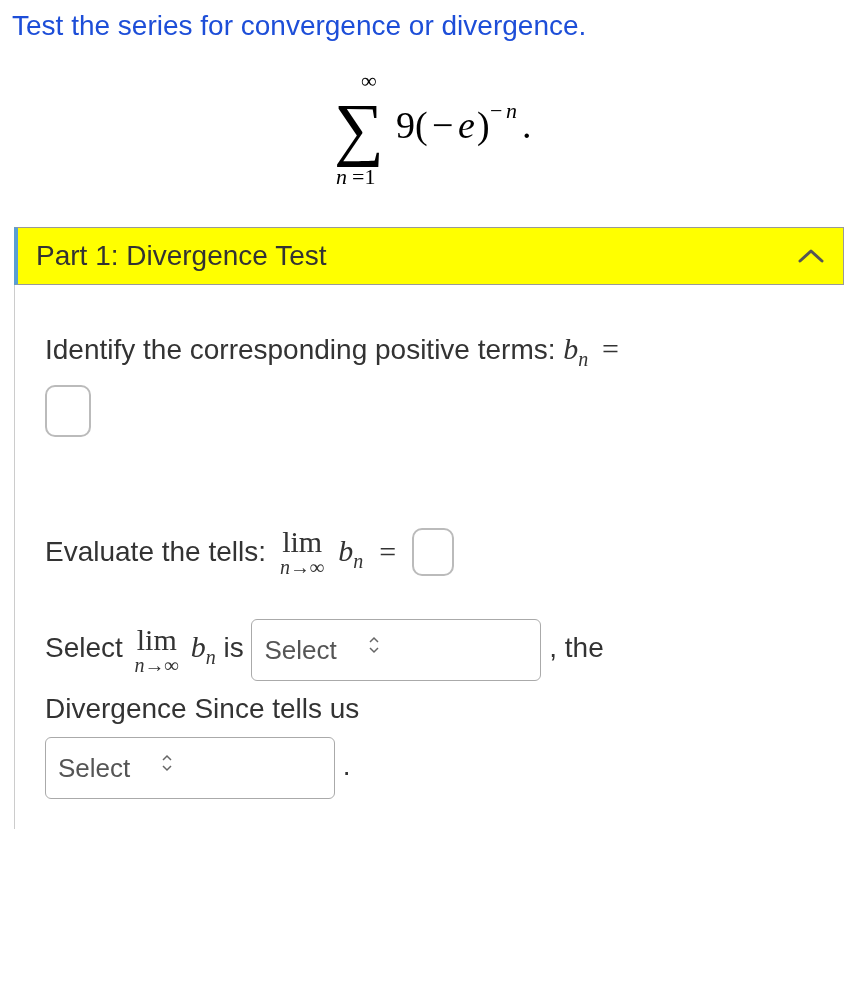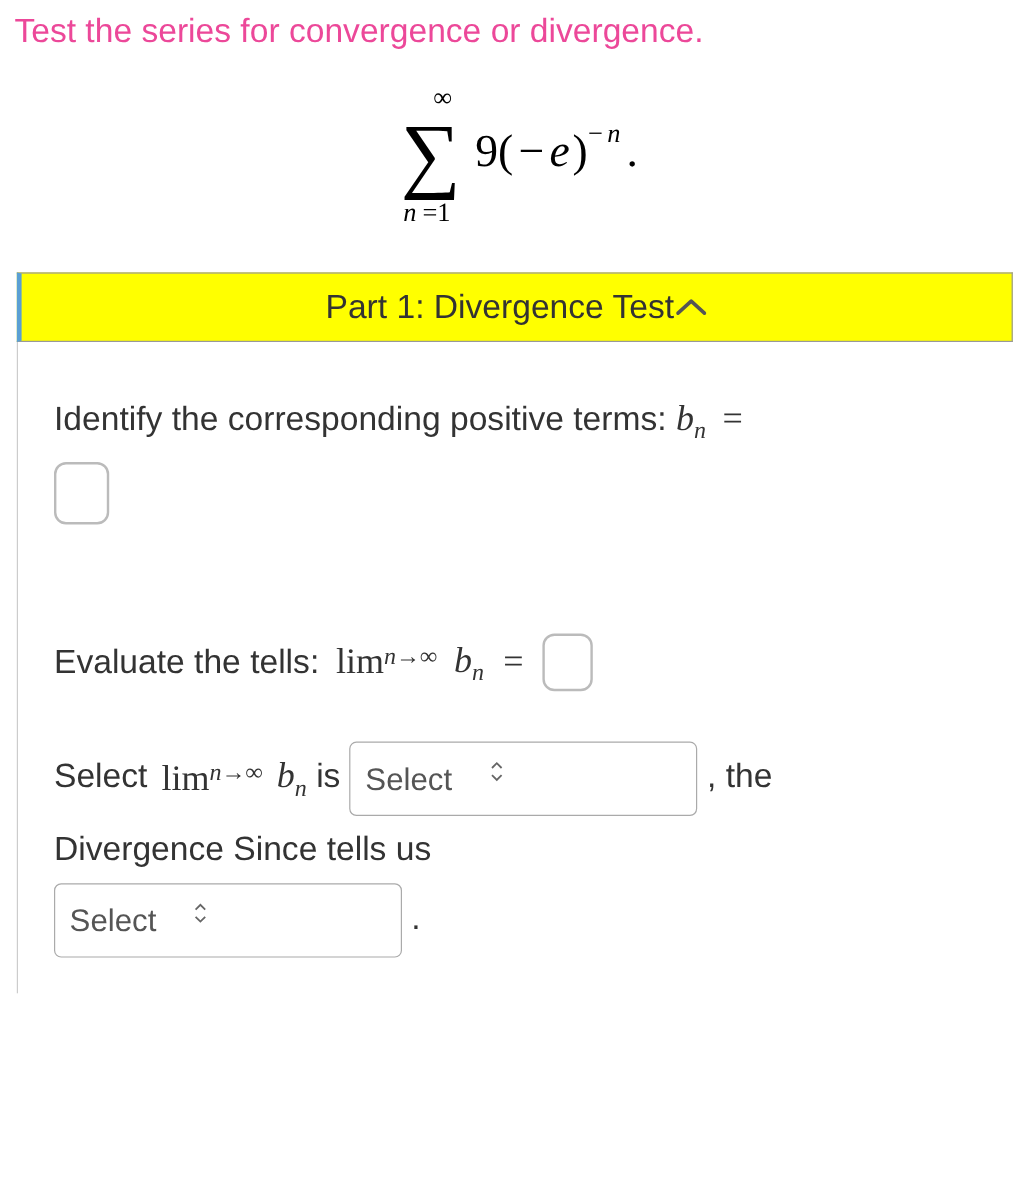--- a/index.html
+++ b/index.html
@@ -10,38 +10,38 @@
     body {
       font-family: Arial, Helvetica, sans-serif;
       font-size: 28px;
       color: #333;
       background: #fff;
       width: 848px;
     }
     .question-text {
       padding: 10px 12px 8px 12px;
       font-size: 28px;
-      color: #ec4899;
+      color: #1d4ed8;
     }
     .formula-block {
       text-align: center;
       padding: 20px 0 30px 0;
     }
     .formula-svg {
       display: inline-block;
     }
     .part-header {
       background: #ffff00;
       border: 1px solid #999;
       border-left: 4px solid #5a9fd4;
       padding: 12px 18px;
       font-size: 28px;
       color: #333;
       display: flex;
-      justify-content: center;
+      justify-content: space-between;
       align-items: center;
       margin: 0 4px 0 14px;
     }
     .chevron {
       color: #555;
     }
     .part-body {
       padding: 40px 46px 30px 30px;
       font-size: 28px;
       color: #333;
@@ -78,21 +78,22 @@
       height: 90px;
     }
     .limit-row {
       display: flex;
       align-items: center;
       gap: 10px;
       margin-bottom: 40px;
     }
     .limit-expr {
       display: inline-flex;
-      flex-direction: row;
+      flex-direction: column;
+      align-items: center;
       font-family: 'Times New Roman', serif;
       line-height: 1;
       vertical-align: middle;
       margin: 0 4px;
     }
     .limit-top {
       font-size: 30px;
     }
     .limit-bottom {
       font-size: 20px;

